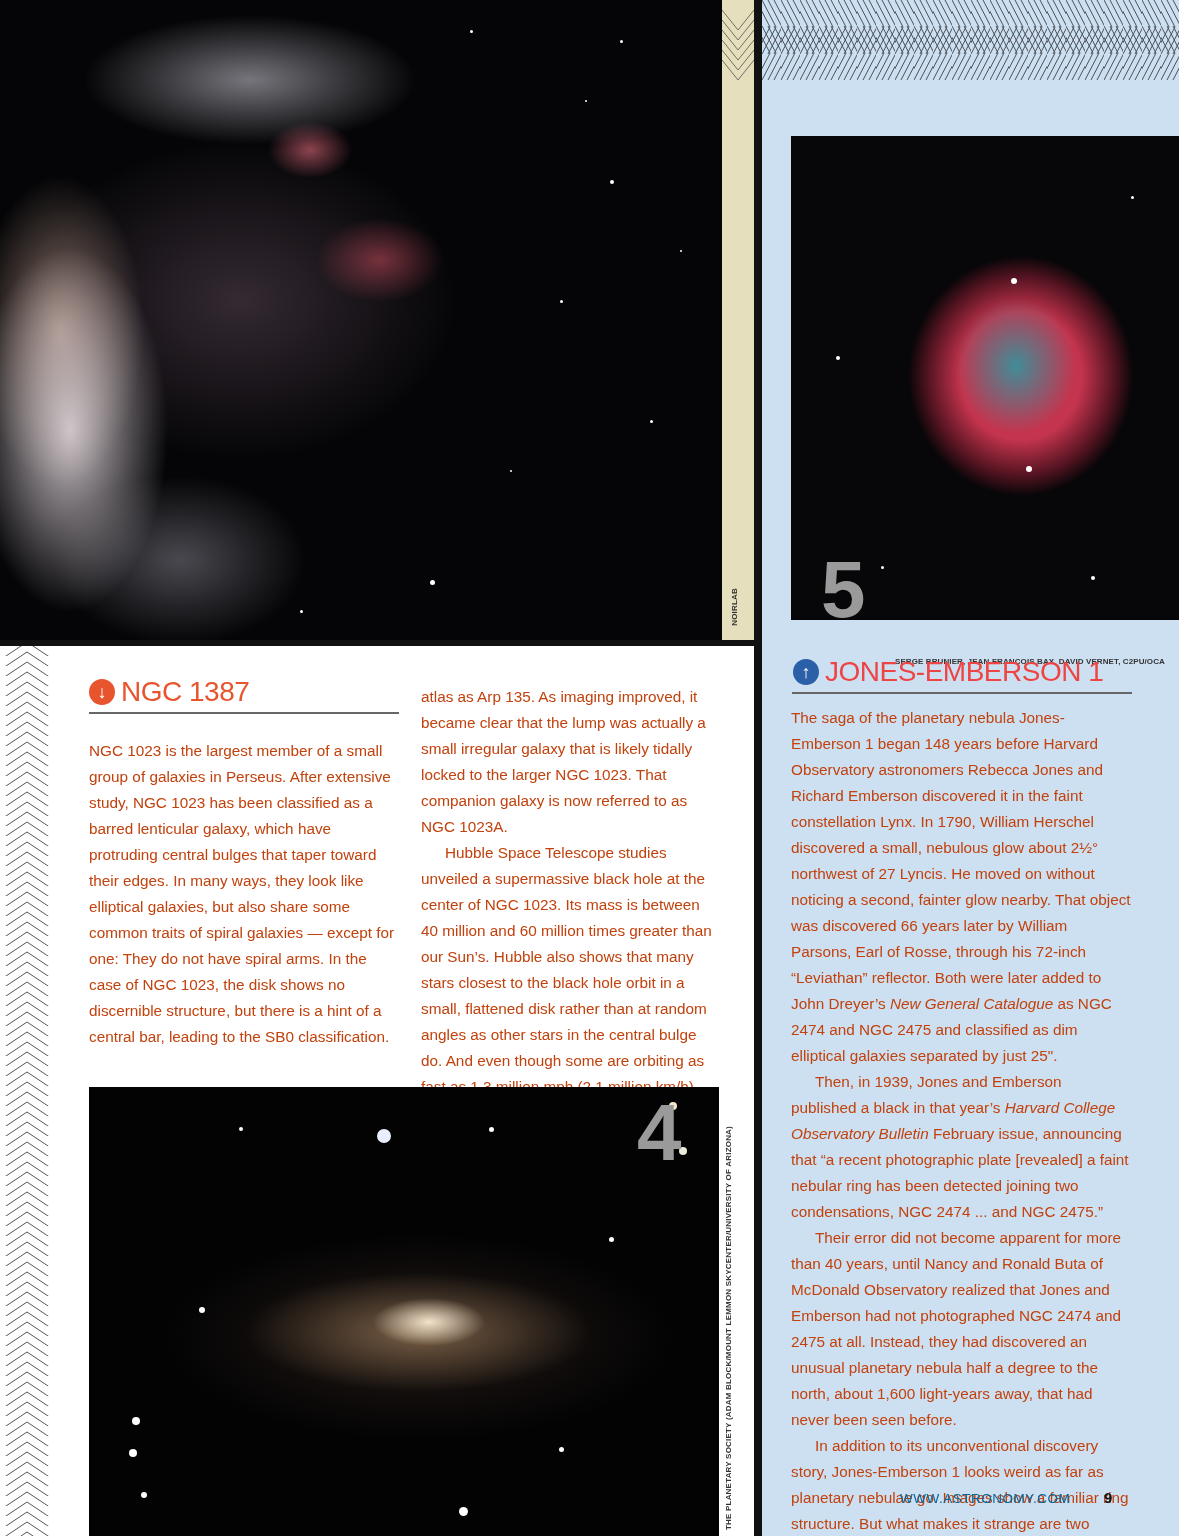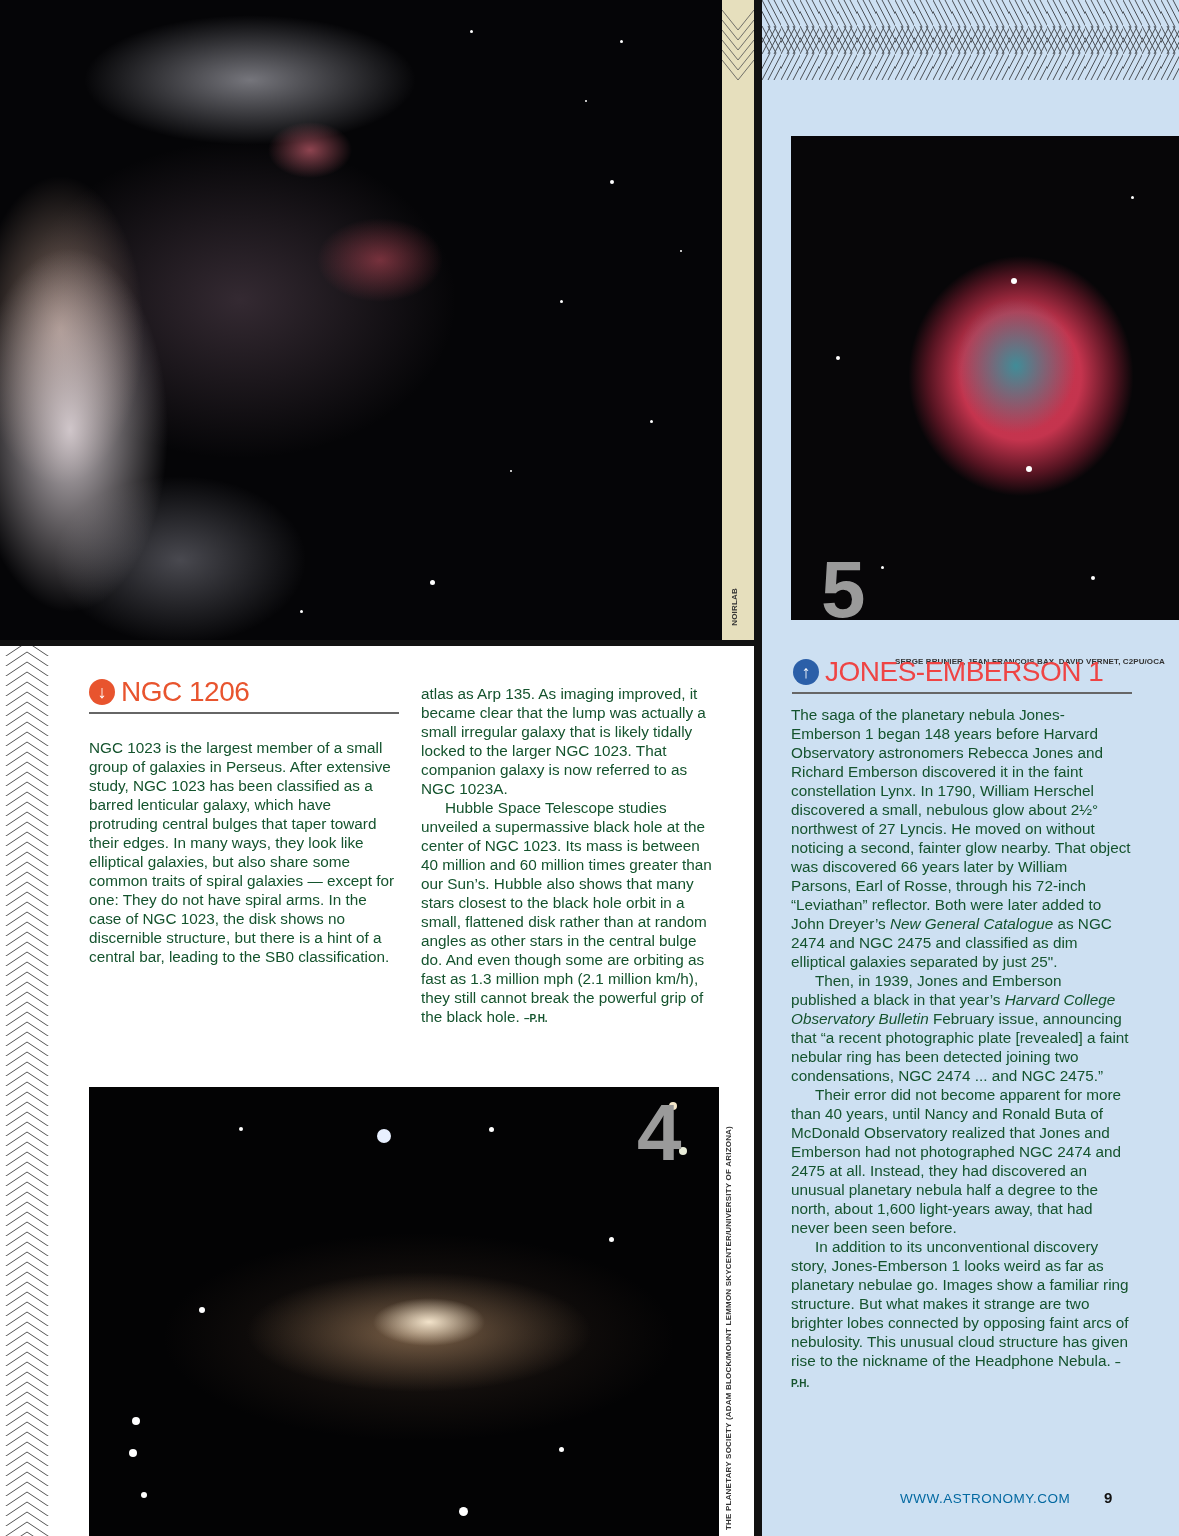--- a/index.html
+++ b/index.html
@@ -37,21 +37,21 @@
 
   
   .left-chev { position:absolute; left:0; top:646px; width:54px; height:890px; }
 
   
   .head { position:absolute; display:flex; align-items:center; gap:6px; }
   .head .circle { width:26px; height:26px; border-radius:50%; display:flex; align-items:center; justify-content:center; color:#fff; font-weight:bold; font-size:18px; }
   .head .title { font-size:28px; letter-spacing:-0.5px; font-family:"Liberation Sans", sans-serif; }
   .rule { position:absolute; height:2px; background:#666; }
 
-  .body-text { position:absolute; font-size:15.3px; line-height:19px; color:#14532d; }
+  .body-text { position:absolute; font-size:15.3px; line-height:26px; color:#c2410c; }
   .body-text p { margin:0; }
   .body-text p.indent { text-indent:24px; }
   .sig { font-size:10px; font-weight:bold; }
 
   .galaxy-photo { position:absolute; left:89px; top:1087px; width:630px; height:449px; background:
       radial-gradient(ellipse 70px 30px at 340px 235px, rgba(250,235,210,0.95), transparent 80%),
       radial-gradient(ellipse 230px 80px at 330px 245px, rgba(190,150,110,0.55), transparent 75%),
       radial-gradient(ellipse 320px 130px at 330px 250px, rgba(110,80,60,0.3), transparent 80%),
       #030304; transform-origin:center; }
 
@@ -127,21 +127,21 @@
     <pattern id="chevL" width="54" height="10" patternUnits="userSpaceOnUse">
       <polyline points="0,14 27,-4 54,14" stroke="#555" stroke-width="1" fill="none"></polyline>
       <polyline points="0,24 27,6 54,24" stroke="#555" stroke-width="1" fill="none"></polyline>
     </pattern>
   </defs>
   <rect width="54" height="890" fill="url(#chevL)"></rect>
 </svg>
 
 <div class="head" style="left:89px;top:676px;">
   <span class="circle" style="background:#e8542e;">↓</span>
-  <span class="title" style="color:#e8542e;">NGC 1206</span>
+  <span class="title" style="color:#e8542e;">NGC 1387</span>
 </div>
 <div class="rule" style="left:89px;top:712px;width:310px;"></div>
 
 <div class="body-text" style="left:89px;top:723px;width:314px;margin-top:15px;">
   <p>NGC 1023 is the largest member of a small group of galaxies in Perseus. After extensive study, NGC 1023 has been classified as a barred lenticular galaxy, which have protruding central bulges that taper toward their edges. In many ways, they look like elliptical galaxies, but also share some common traits of spiral galaxies — except for one: They do not have spiral arms. In the case of NGC 1023, the disk shows no discernible structure, but there is a hint of a central bar, leading to the SB0 classification.</p>
 </div>
 <div class="body-text" style="left:421px;top:684px;width:300px;">
   <p>atlas as Arp 135. As imaging improved, it became clear that the lump was actually a small irregular galaxy that is likely tidally locked to the larger NGC 1023. That companion galaxy is now referred to as NGC 1023A.</p>
   <p class="indent"><span>Hubble Space Telescope studies unveiled a supermassive black hole at the center of NGC 1023. Its mass is between 40 million and 60 million times greater than our Sun’s. Hubble also shows that many stars closest to the black hole orbit in a small, flattened disk rather than at random angles as other stars in the central bulge do. And even though some are orbiting as fast as 1.3 million mph (2.1 million km/h), they still cannot break the powerful grip of the black hole. </span><span class="sig">–P.H.</span></p>
 </div>

